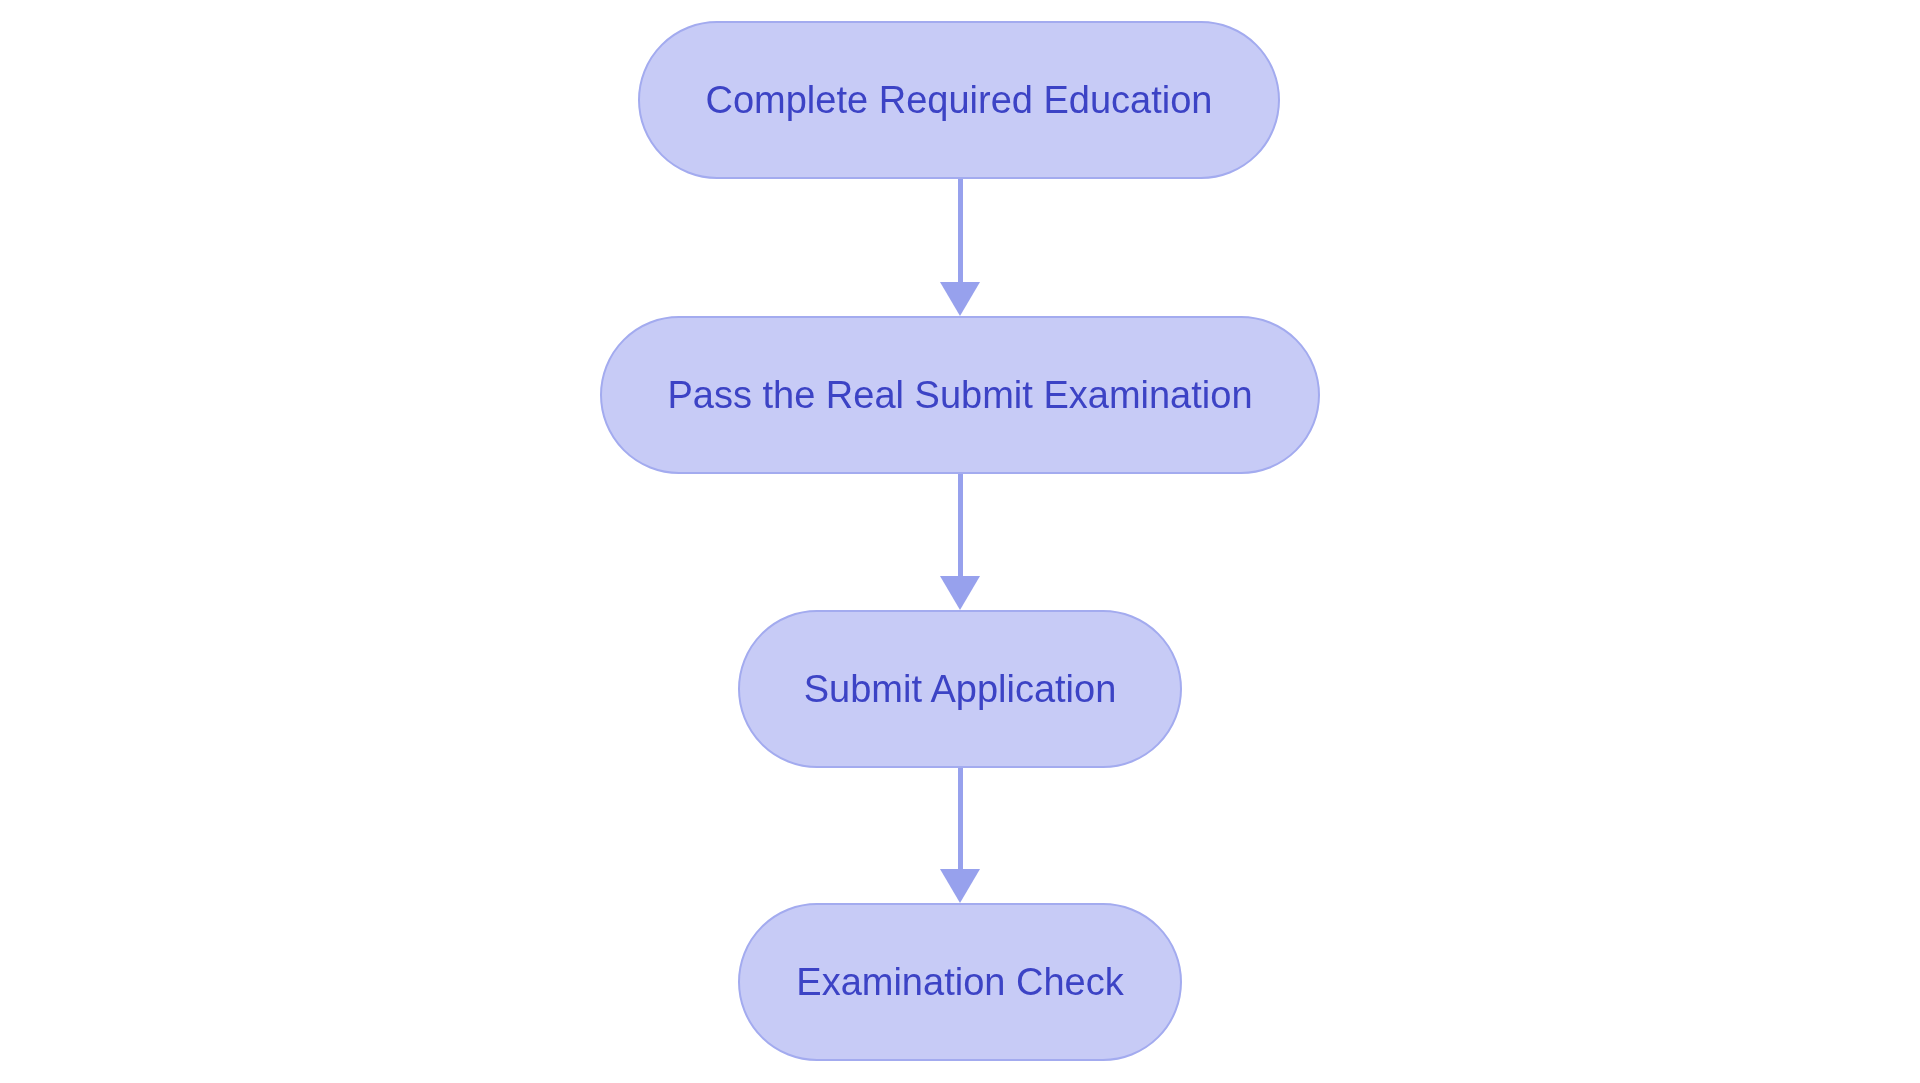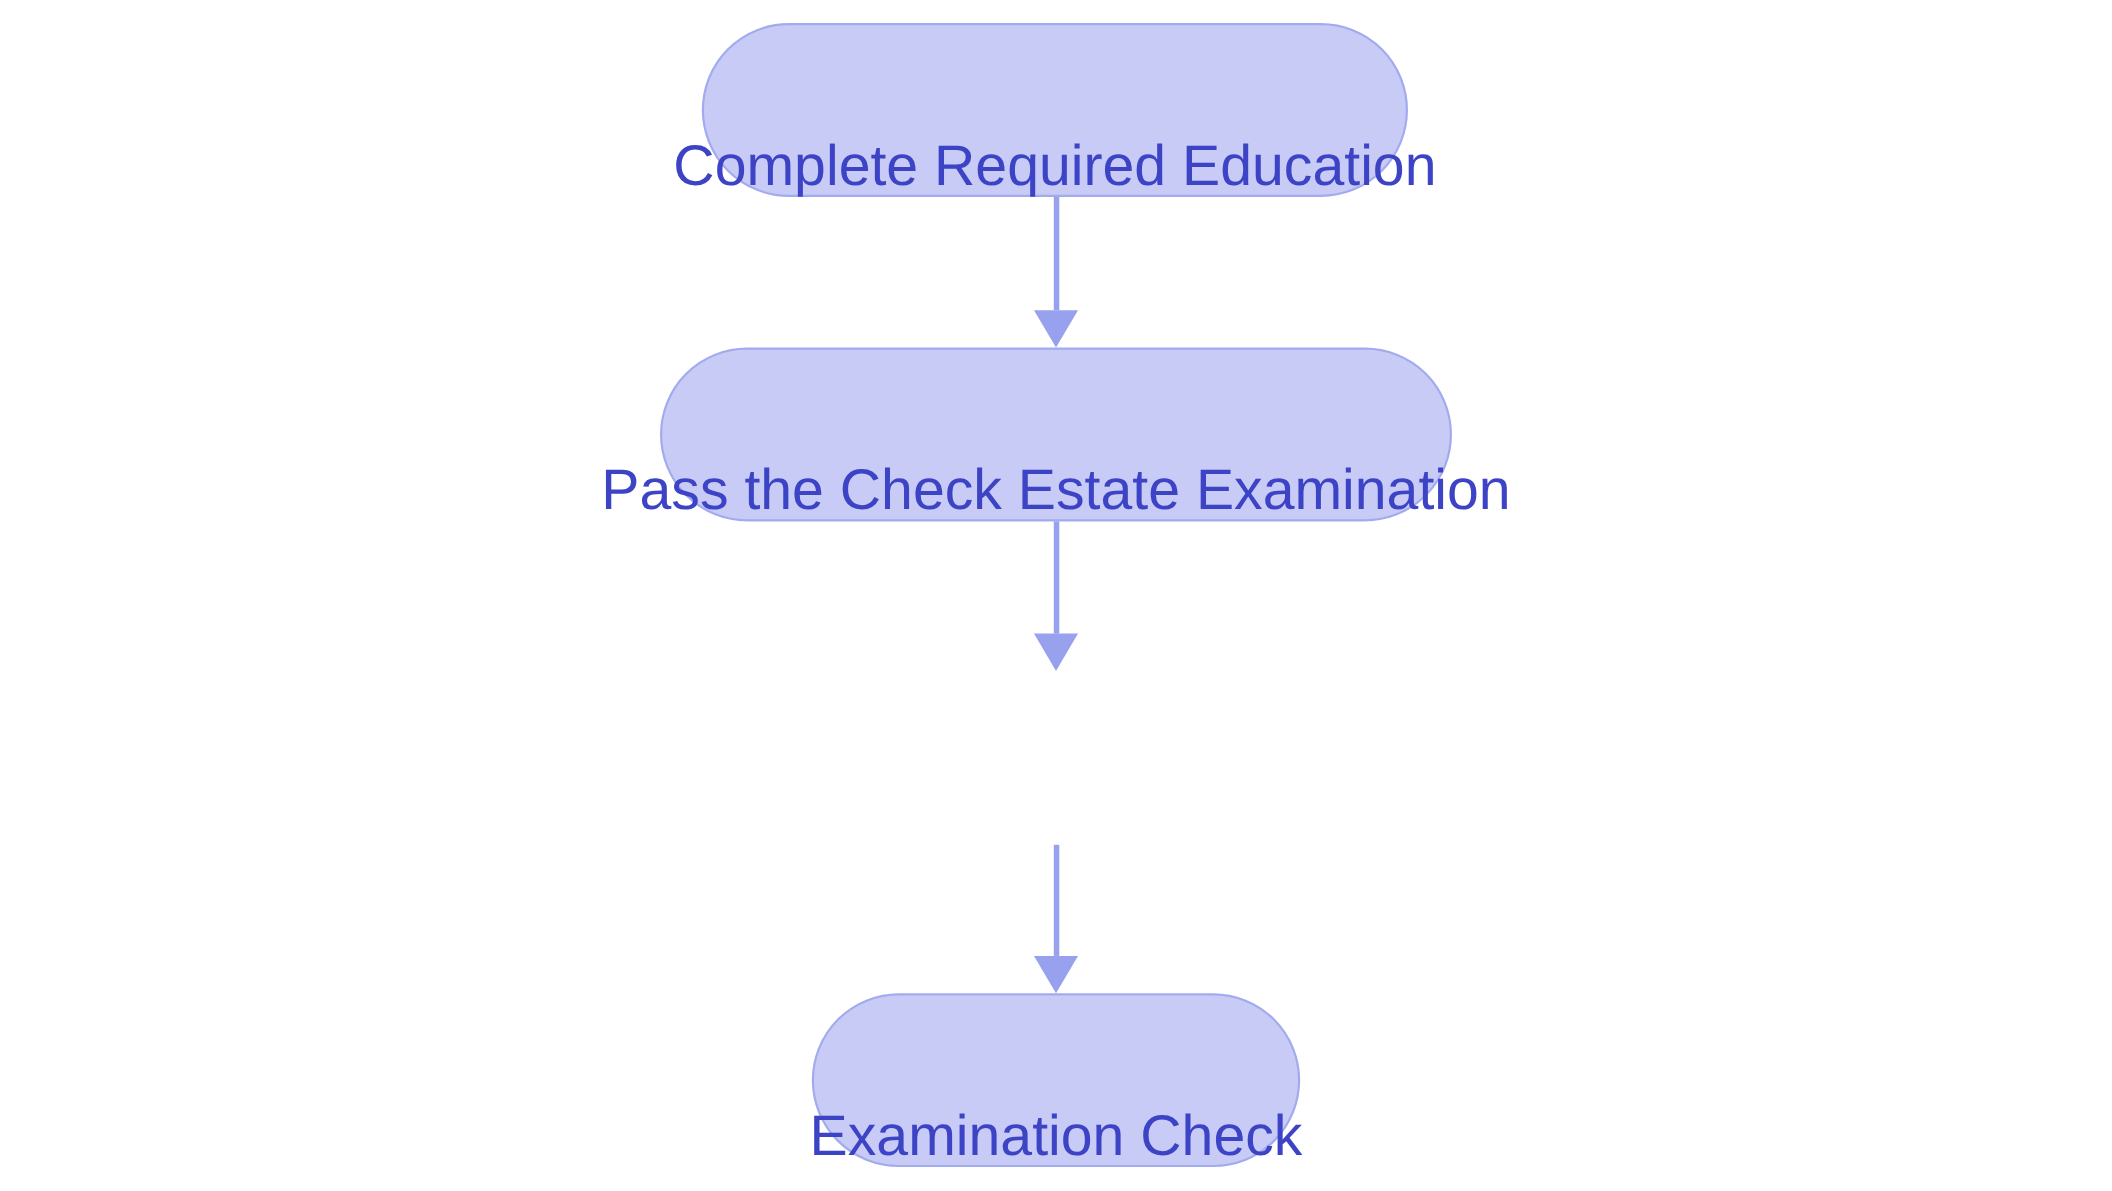--- a/index.html
+++ b/index.html
@@ -22,24 +22,24 @@
     left:0; top:0;
     width:1920px; height:1083px;
     background:var(--bg);
   }
   .node{
     position:absolute;
     background:var(--node-fill);
     border:2px solid var(--node-border);
     border-radius:79px;
     display:flex;
-    align-items:flex-end;
+    align-items:center;
     justify-content:center;
     color:var(--node-text);
-    font-size:52px;
+    font-size:38px;
     line-height:1;
     white-space:nowrap;
   }
   .n1{ left:638px; top:21px;  width:642px; height:158px; }
   .n2{ left:600px; top:316px; width:720px; height:158px; }
   .n3{ left:738px; top:610px; width:444px; height:158px; }
   .n4{ left:738px; top:903px; width:444px; height:158px; }
 
   .arrow{
     position:absolute;
@@ -71,28 +71,31 @@
   <div class="node n1">
     <span>Complete Required Education</span>
   </div>
 
   <div class="arrow a1">
     <div class="arrow-line"></div>
     <div class="arrow-head"></div>
   </div>
 
   <div class="node n2">
-    <span>Pass the Check Estate Examination</span>
+    <span>Pass the Real Submit Examination</span>
   </div>
 
   <div class="arrow a2">
     <div class="arrow-line"></div>
     <div class="arrow-head"></div>
   </div>
 
+  <div class="node n3">
+    <span>Submit Application</span>
+  </div>
 
   <div class="arrow a3">
     <div class="arrow-line"></div>
     <div class="arrow-head"></div>
   </div>
 
   <div class="node n4">
     <span>Examination Check</span>
   </div>
 

